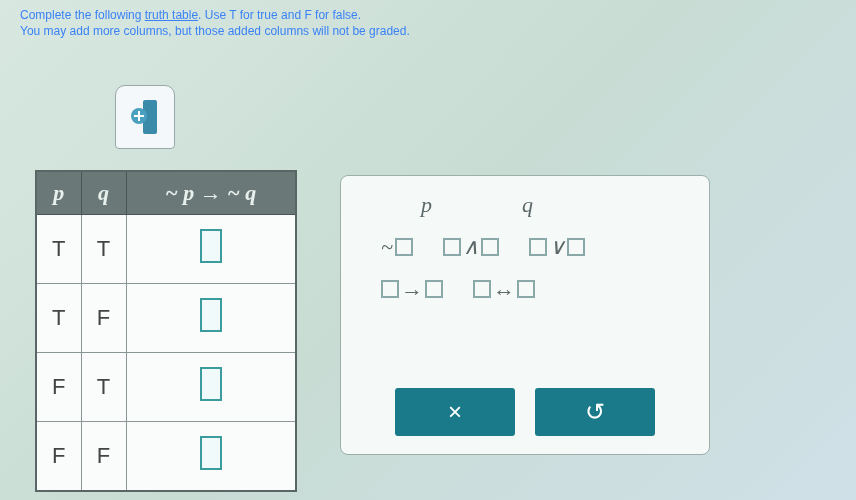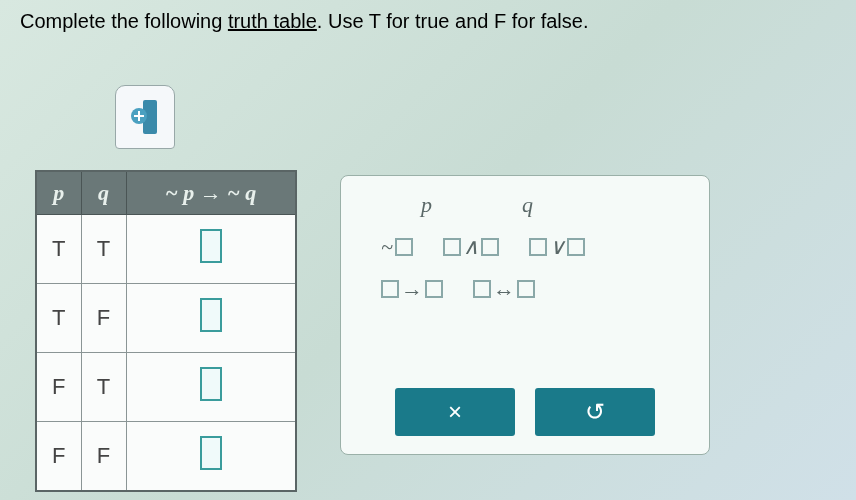--- a/index.html
+++ b/index.html
@@ -6,22 +6,22 @@
     body {
       width: 856px;
       height: 500px;
       background: linear-gradient(135deg, #d8e8e0 0%, #c8dcd4 50%, #d0e0e8 100%);
       font-family: Arial, sans-serif;
       position: relative;
       overflow: hidden;
     }
     .instructions {
       padding: 8px 20px;
-      font-size: 20px;
-      color: #000000;
+      font-size: 12px;
+      color: #3b82f6;
       line-height: 1.3;
     }
     .underline { text-decoration: underline; }
     .add-col-btn {
       position: absolute;
       top: 85px;
       left: 115px;
       width: 60px;
       height: 64px;
       background: #f5f8fa;
@@ -125,20 +125,21 @@
       display: flex;
       align-items: center;
       justify-content: center;
     }
   </style>
 </head>
 <body>
 
 <div class="instructions">
   <span>Complete the following </span><span class="underline">truth table</span><span>. Use T for true and F for false.</span><br>
+  <span>You may add more columns, but those added columns will not be graded.</span>
 </div>
 
 <div class="add-col-btn">
   <svg viewBox="0 0 32 38">
     <rect x="14" y="2" width="14" height="34" fill="#3a8aaa" rx="2"></rect>
     <circle cx="10" cy="18" r="8" fill="#4aa0c0"></circle>
     <line x1="10" y1="13" x2="10" y2="23" stroke="#fff" stroke-width="2"></line>
     <line x1="5" y1="18" x2="15" y2="18" stroke="#fff" stroke-width="2"></line>
   </svg>
 </div>

